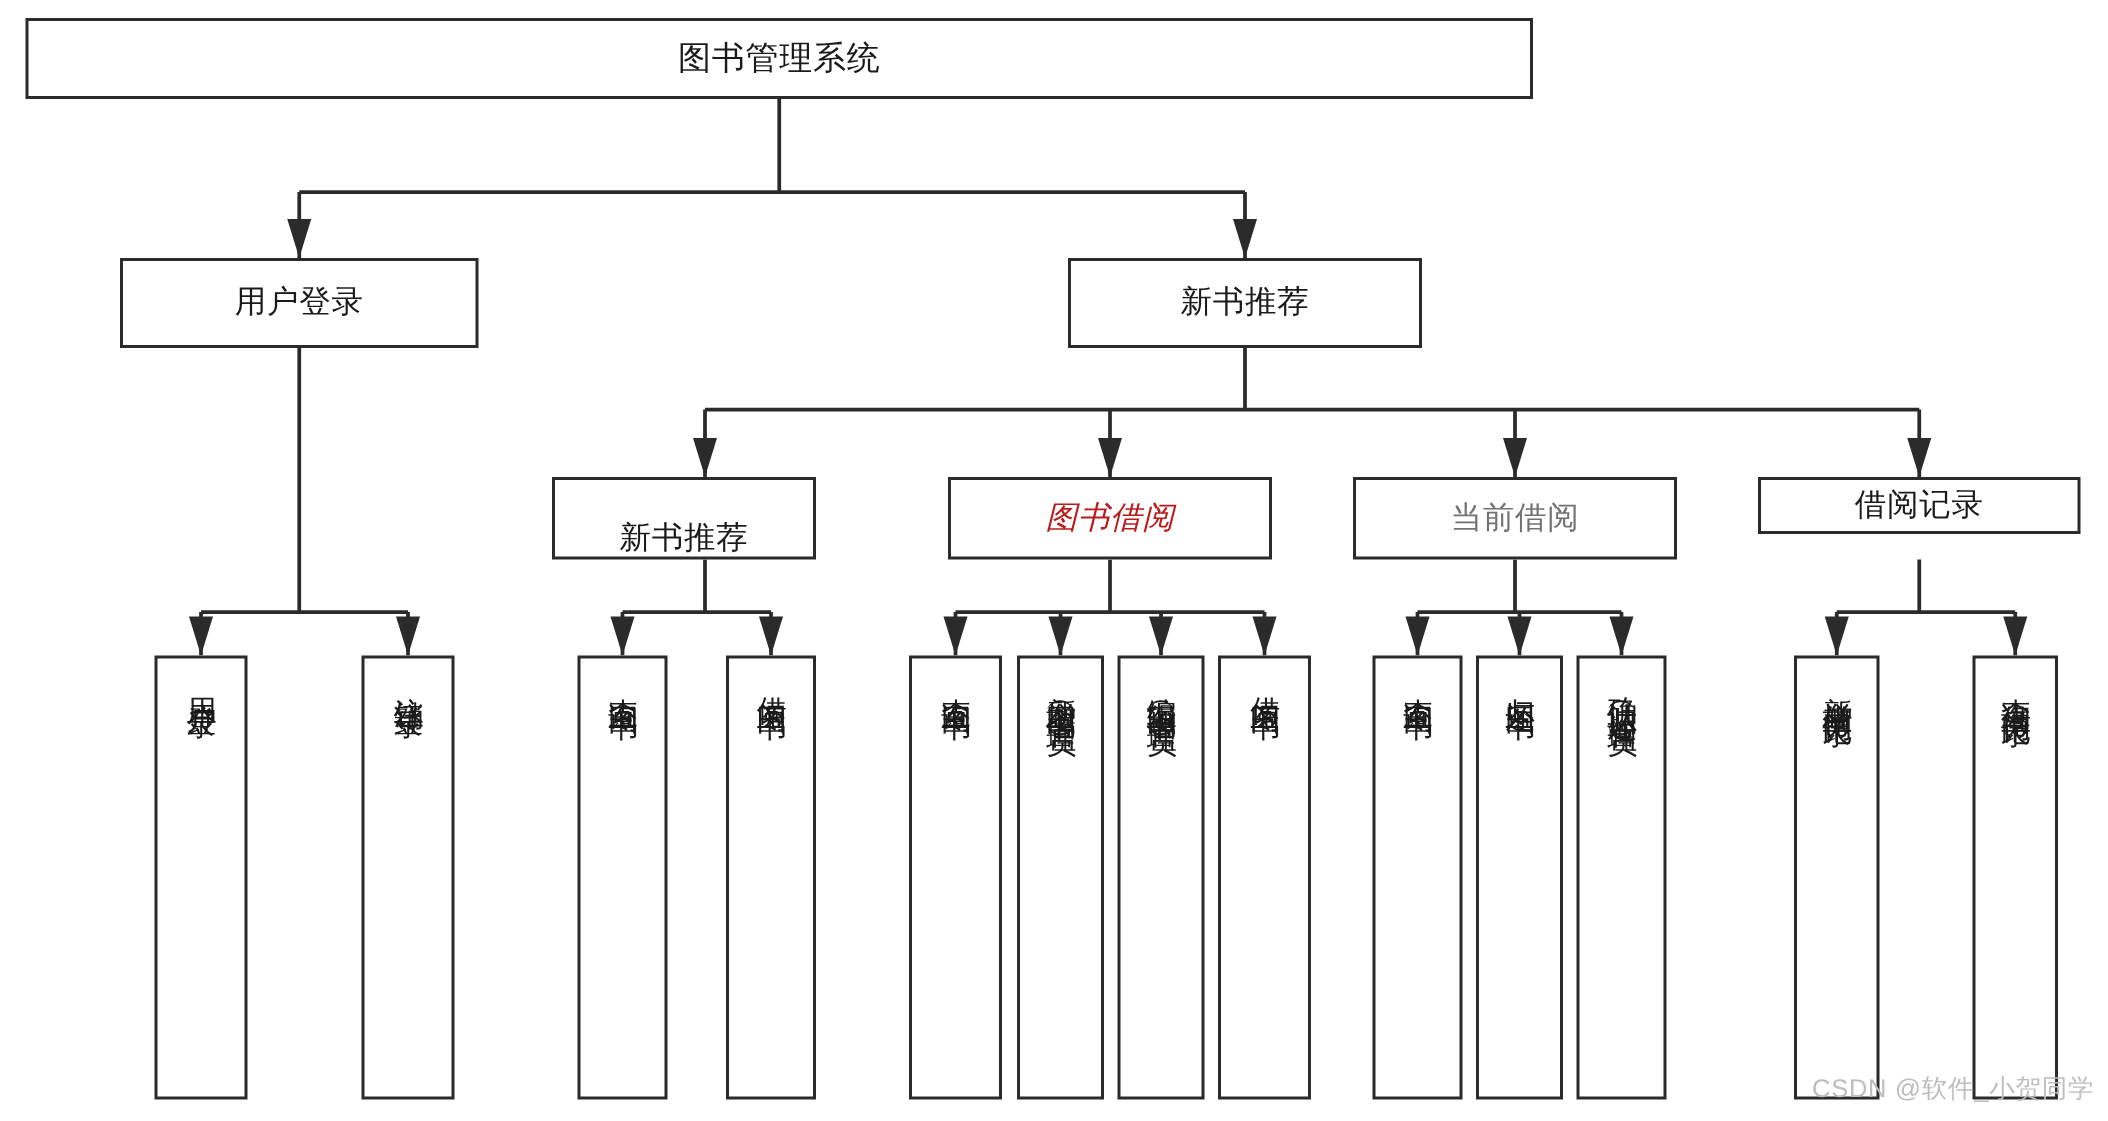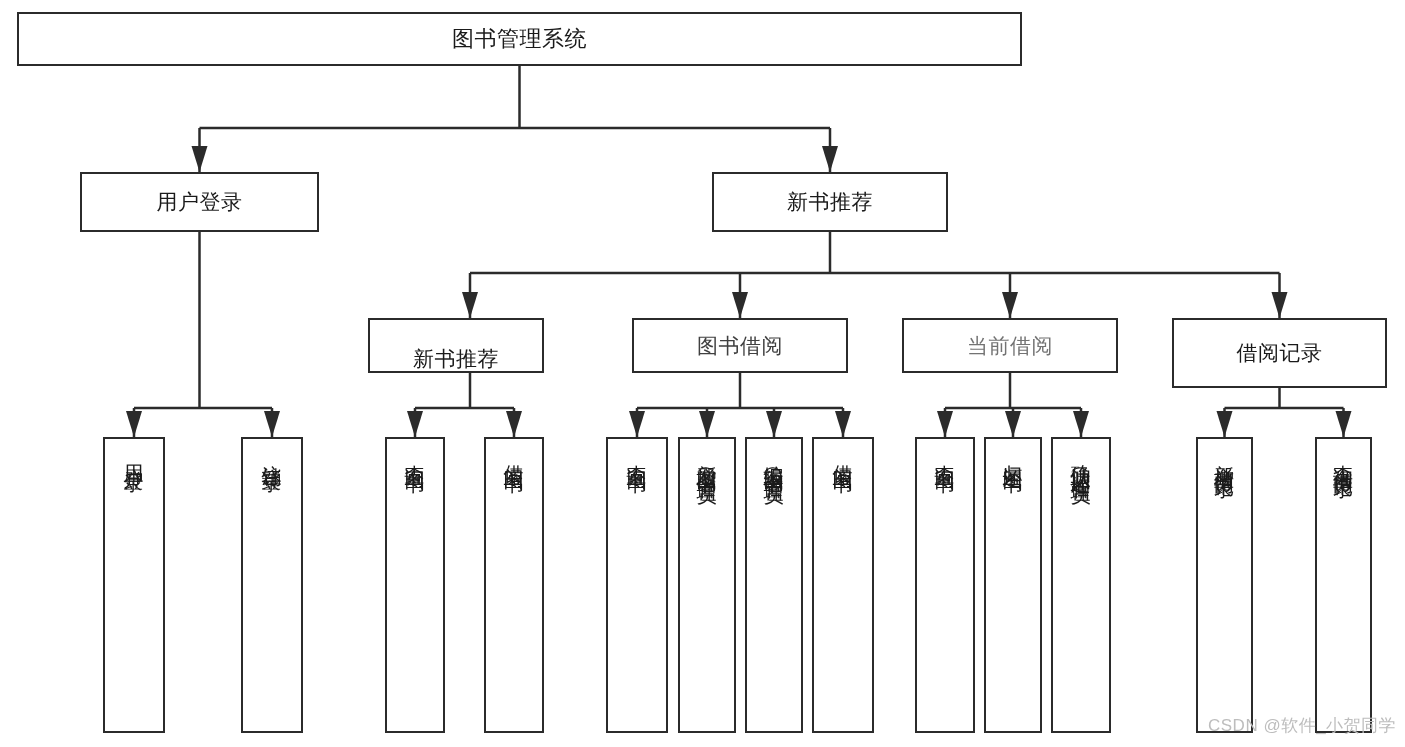--- a/index.html
+++ b/index.html
@@ -129,26 +129,26 @@
       <div class="node" style="left: 80px; top: 172px; width: 239px; height: 60px; border-color: rgb(43, 43, 43); background: rgb(255, 255, 255);">
         <div class="node-label" style="color: rgb(26, 26, 26);">用户登录</div>
       </div>
       <div class="node" style="left: 712px; top: 172px; width: 236px; height: 60px; border-color: rgb(43, 43, 43); background: rgb(255, 255, 255);">
         <div class="node-label" style="color: rgb(26, 26, 26);">新书推荐</div>
       </div>
       <div class="node" style="left: 368px; top: 318px; width: 176px; height: 55px; border-color: rgb(43, 43, 43); background: rgb(255, 255, 255); align-items: flex-end;">
         <div class="node-label" style="color: rgb(26, 26, 26);">新书推荐</div>
       </div>
       <div class="node" style="left: 632px; top: 318px; width: 216px; height: 55px; border-color: rgb(43, 43, 43); background: rgb(255, 255, 255);">
-        <div class="node-label" style="color: #404040;">图书借阅</div>
+        <div class="node-label" style="color: #b91c1c; font-style: italic;">图书借阅</div>
       </div>
       <div class="node" style="left: 902px; top: 318px; width: 216px; height: 55px; border-color: rgb(43, 43, 43); background: rgb(255, 255, 255);">
         <div class="node-label" style="color: #737373;">当前借阅</div>
       </div>
-      <div class="node" style="left: 1172px; top: 318px; width: 215px; height: 70px; border-color: rgb(43, 43, 43); background: rgb(255, 255, 255); justify-content: center;">
+      <div class="node" style="left: 1172px; top: 318px; width: 215px; height: 38px; border-color: rgb(43, 43, 43); background: rgb(255, 255, 255); justify-content: center;">
         <div class="node-label" style="color: rgb(26, 26, 26);">借阅记录</div>
       </div>
       <div class="node vertical" style="left: 103px; top: 437px; width: 62px; height: 296px; border-color: rgb(43, 43, 43); background: rgb(255, 255, 255);">
         <div class="node-label" style="color: rgb(26, 26, 26);">用户登录</div>
       </div>
       <div class="node vertical" style="left: 241px; top: 437px; width: 62px; height: 296px; border-color: rgb(43, 43, 43); background: rgb(255, 255, 255);">
         <div class="node-label" style="color: rgb(26, 26, 26);">注销登录</div>
       </div>
       <div class="node vertical" style="left: 385px; top: 437px; width: 60px; height: 296px; border-color: rgb(43, 43, 43); background: rgb(255, 255, 255);">
         <div class="node-label" style="color: rgb(26, 26, 26);">查询图书</div>

